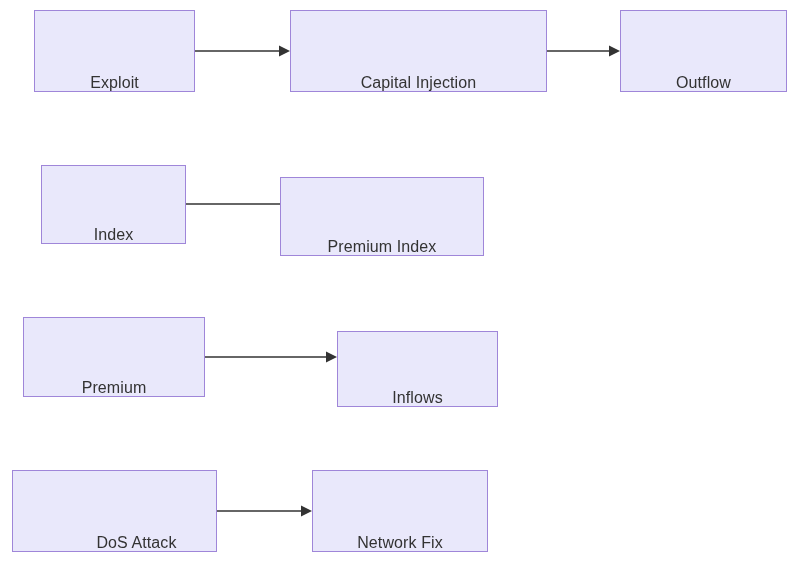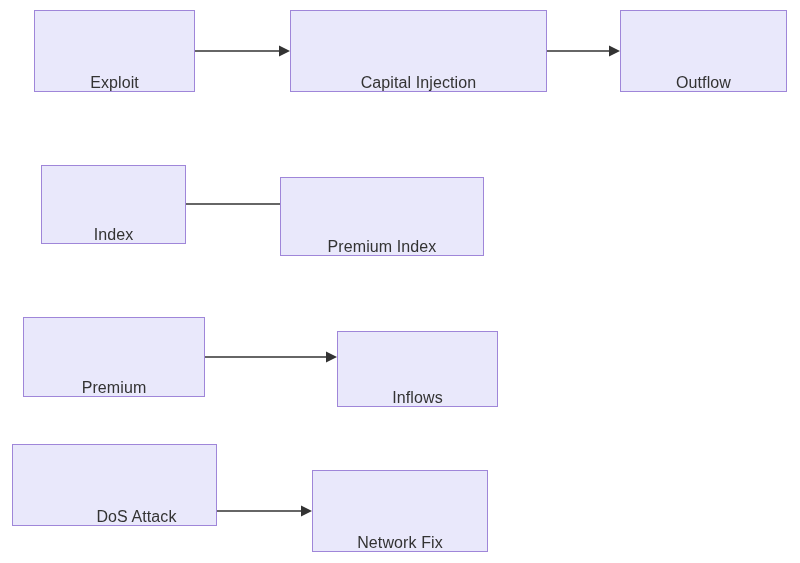--- a/index.html
+++ b/index.html
@@ -91,20 +91,20 @@
       </div>
       <div class="node" style="left: 280px; top: 165px; width: 204px; height: 79px; margin-top: 12px;">
         <span class="node-label">Premium Index</span>
       </div>
       <div class="node" style="left: 23px; top: 317px; width: 182px; height: 80px;">
         <span class="node-label">Premium</span>
       </div>
       <div class="node" style="left: 337px; top: 331px; width: 161px; height: 76px;">
         <span class="node-label">Inflows</span>
       </div>
-      <div class="node" style="left: 12px; top: 444px; width: 205px; height: 82px; padding-left: 44px;">
+      <div class="node" style="left: 12px; top: 470px; width: 205px; height: 82px; padding-left: 44px;">
         <span class="node-label">DoS Attack</span>
       </div>
       <div class="node" style="left: 312px; top: 470px; width: 176px; height: 82px;">
         <span class="node-label">Network Fix</span>
       </div>
     </div>
 </div>
 
 </body></html>

